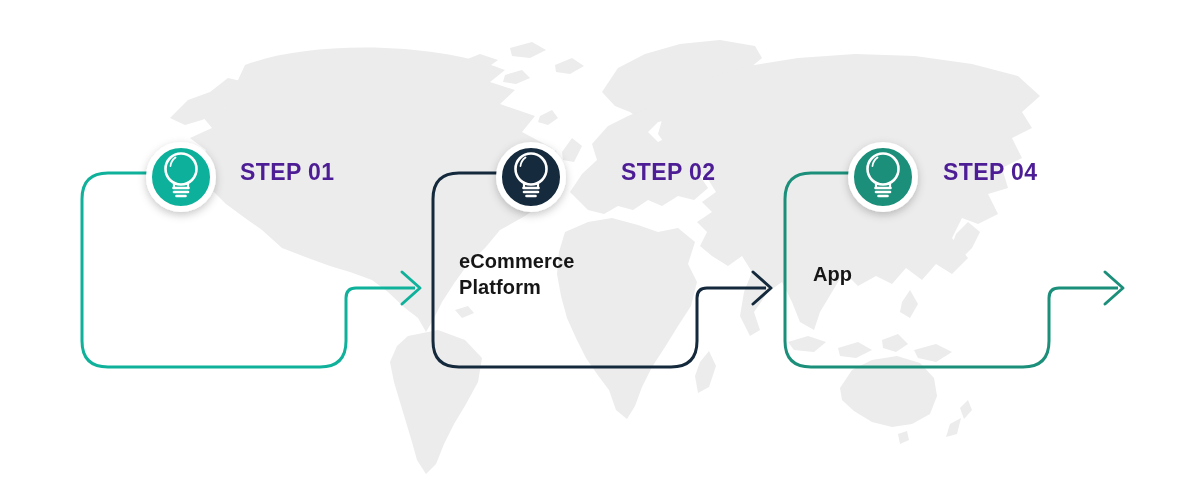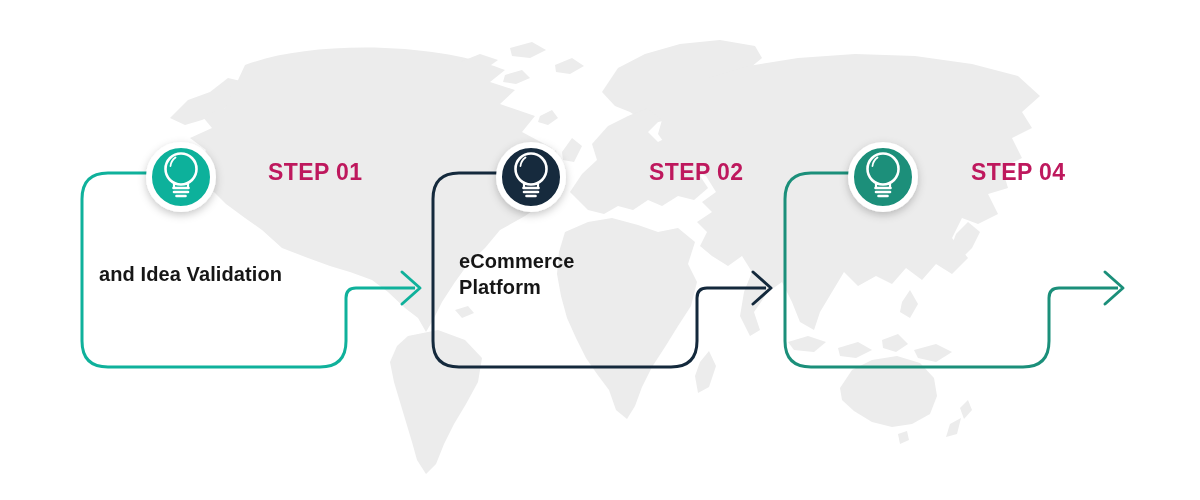--- a/index.html
+++ b/index.html
@@ -3,21 +3,21 @@
 <meta charset="utf-8">
 <style>
   html,body{margin:0;padding:0;background:#fff;}
   .canvas{
     position:relative;width:1200px;height:500px;background:#ffffff;
     overflow:hidden;font-family:"Liberation Sans",sans-serif;
   }
   .layer{position:absolute;left:0;top:0;width:1200px;height:500px;pointer-events:none;}
   .step-label{
     position:absolute;top:161px;font-size:23px;font-weight:800;
-    color:#be185d;letter-spacing:.4px;white-space:nowrap;line-height:1;margin-left:28px;
+    color:#4c1d95;letter-spacing:.4px;white-space:nowrap;line-height:1;
   }
   .step-title{
     position:absolute;font-size:20px;font-weight:bold;color:#161616;
     line-height:26px;letter-spacing:.1px;
   }
   .step-title span{display:block;white-space:nowrap;}
   .s1 .step-label{left:240px;}
   .s2 .step-label{left:621px;}
   .s3 .step-label{left:943px;}
   .s1 .step-title{left:99px;top:261px;}
@@ -89,21 +89,20 @@
         <circle cx="0" cy="-8" r="15.5"></circle>
         <path d="M -5.5 -19.5 A 12 12 0 0 0 -10.5 -11" stroke-width="1.8"></path>
         <path d="M -7 6 V 10.5 M 7 6 V 10.5" stroke-width="2.2"></path>
         <path d="M -7.5 11 H 7.5"></path>
         <path d="M -7 15 H 7"></path>
         <path d="M -4.5 19 H 4.5"></path>
       </g>
     </svg>
     <div class="step-label">STEP 01</div>
     <div class="step-title">
-      <span>and Idea Validation</span>
       <span></span>
     </div>
   </div>
 
   <div class="step s2">
     <svg class="layer" viewBox="0 0 1200 500" aria-hidden="true">
       <defs>
         <filter id="ds2" x="-40%" y="-40%" width="180%" height="180%">
           <feDropShadow dx="0" dy="3" stdDeviation="4" flood-color="#000000" flood-opacity="0.22"></feDropShadow>
         </filter>
@@ -141,17 +140,18 @@
         <circle cx="0" cy="-8" r="15.5"></circle>
         <path d="M -5.5 -19.5 A 12 12 0 0 0 -10.5 -11" stroke-width="1.8"></path>
         <path d="M -7 6 V 10.5 M 7 6 V 10.5" stroke-width="2.2"></path>
         <path d="M -7.5 11 H 7.5"></path>
         <path d="M -7 15 H 7"></path>
         <path d="M -4.5 19 H 4.5"></path>
       </g>
     </svg>
     <div class="step-label">STEP 04</div>
     <div class="step-title">
+      <span>App</span>
       <span></span>
     </div>
   </div>
 
 </div>
 
 </body></html>

